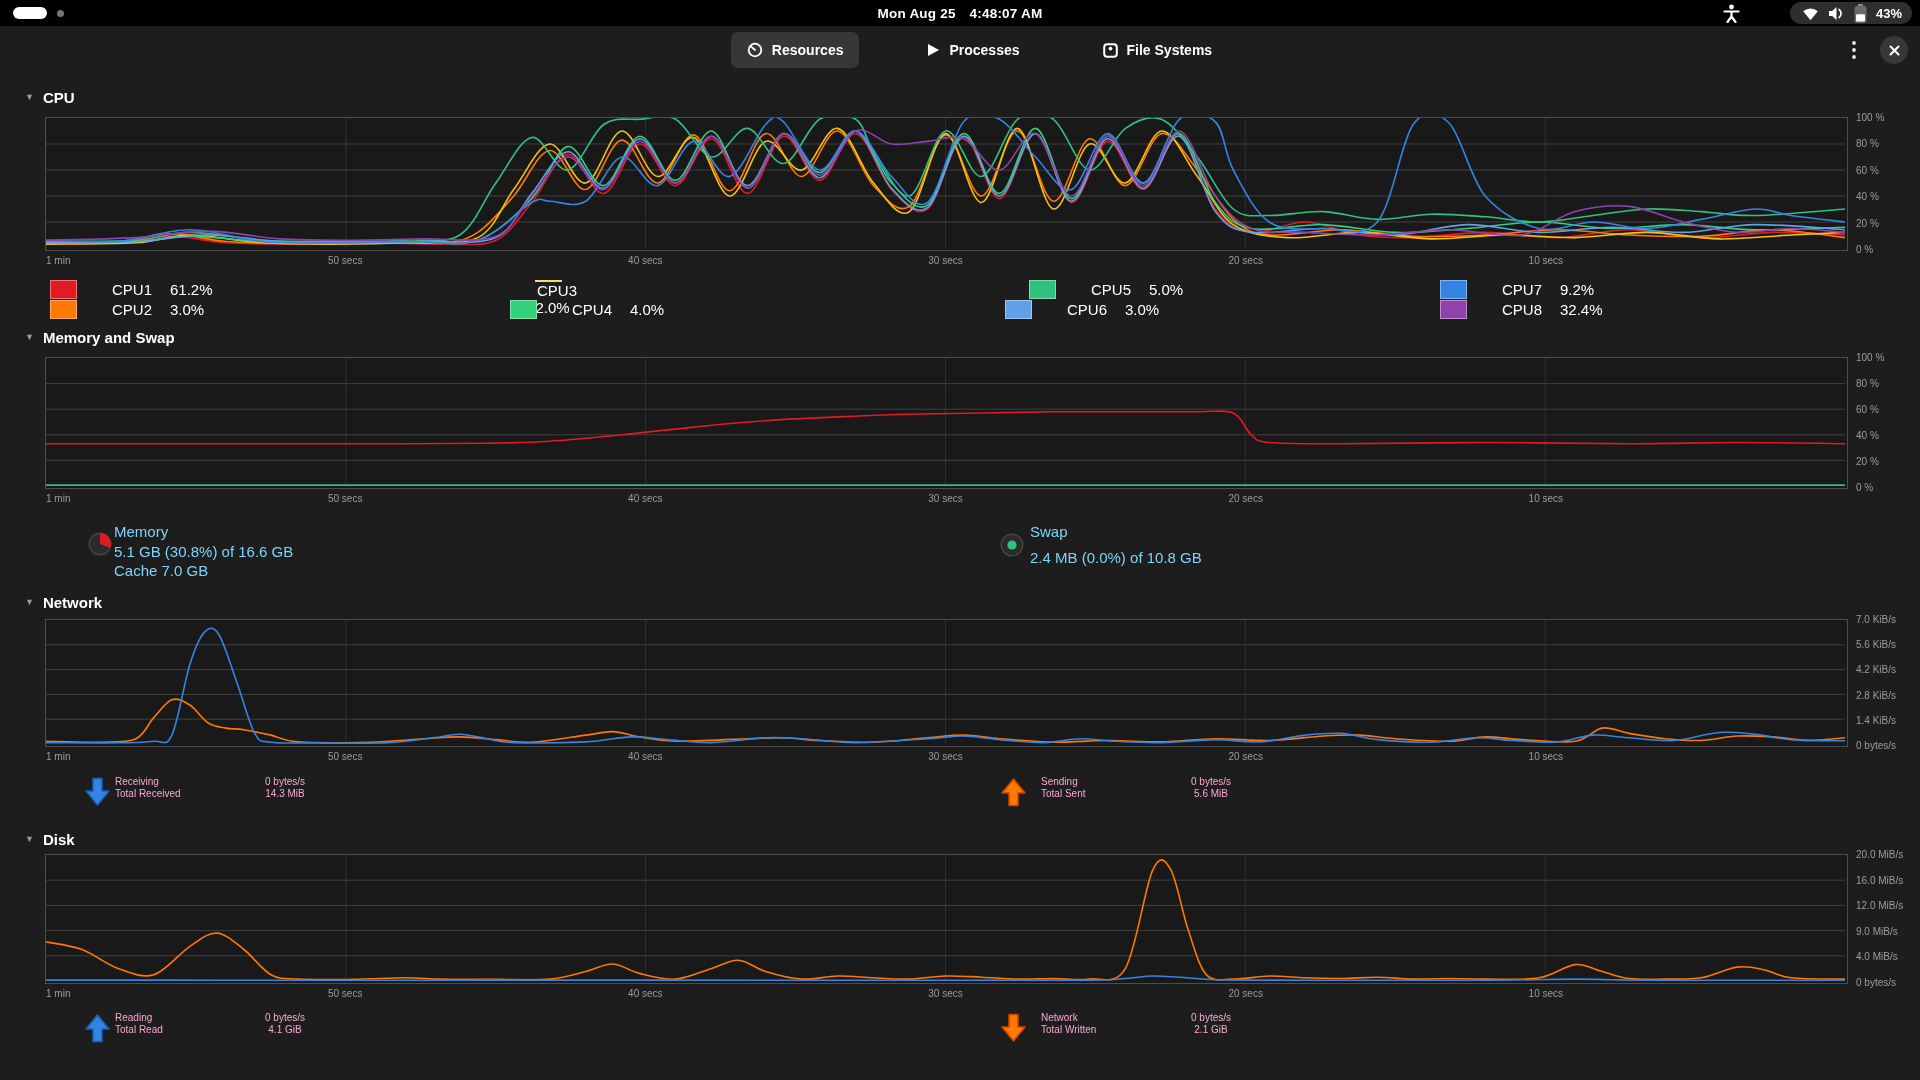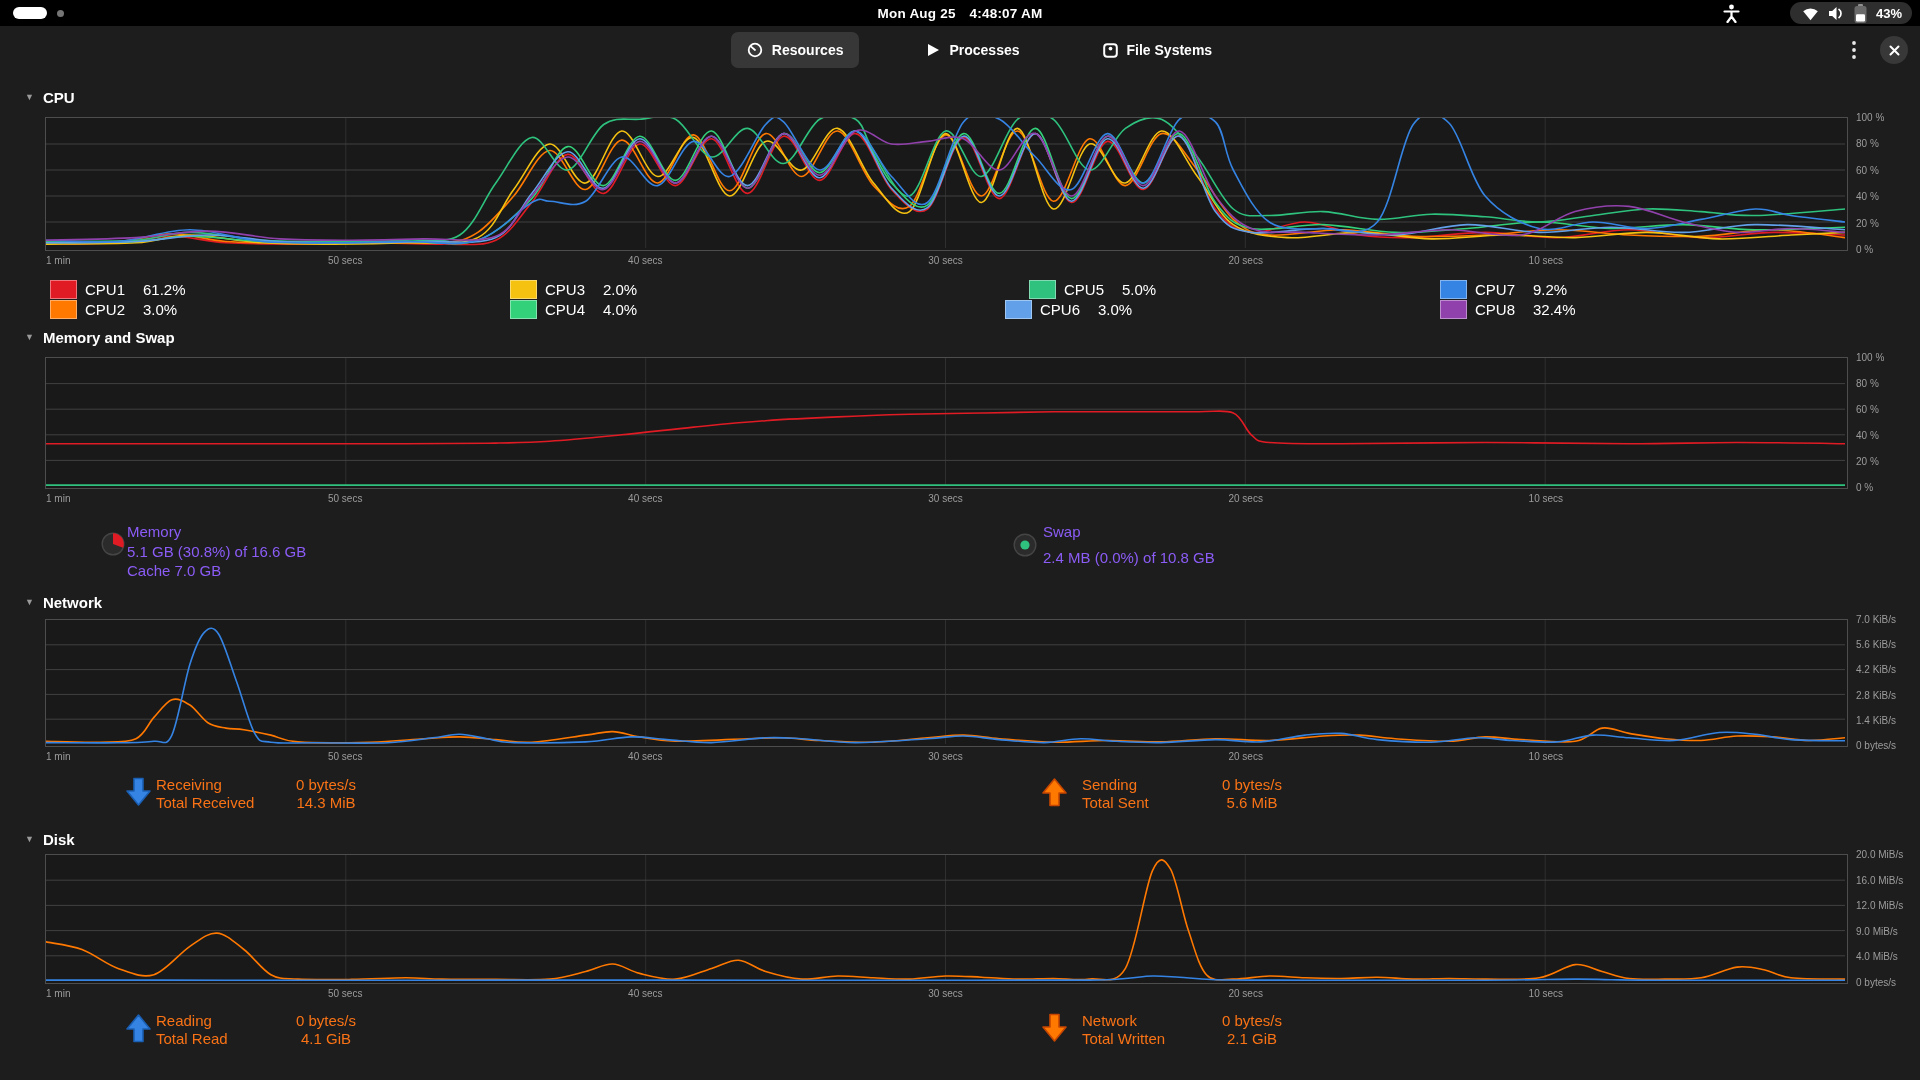--- a/index.html
+++ b/index.html
@@ -30,26 +30,26 @@
   .chart { position:absolute; left:45px; width:1803px; background:#191919; border:1px solid #4d4d4d; }
   .chart svg { display:block; }
   .xlabels { position:absolute; left:45px; width:1803px; height:12px; }
   .xlabels span { position:absolute; top:0; font-size:10px; color:#9c9c9c; white-space:nowrap; }
   .ylabels { position:absolute; left:1856px; width:62px; }
   .ylabels span { position:absolute; left:0; font-size:10px; color:#9c9c9c; white-space:nowrap; }
 
   
   .cpu-leg { position:absolute; display:flex; align-items:center; height:19px; color:#fff; font-size:15px; }
   .swatch { width:27px; height:19px; border:1px solid rgba(255,255,255,.4); margin-right:8px; }
-  .cpu-leg .nm { width:58px; }
+  .cpu-leg .nm { width:58px;margin-left:27px; }
   .cpu-leg .val { }
 
   
-  .mem-leg { position:absolute; color:#8b5cf6; font-size:15px; line-height:19.5px;margin-left:13px; }
-  .io-leg { position:absolute; color:#f97316; font-size:15px;margin-left:41px; }
+  .mem-leg { position:absolute; color:#7dd3fc; font-size:15px; line-height:19.5px; }
+  .io-leg { position:absolute; color:#f9a8d4; font-size:10px; }
   .io-grid { display:grid; grid-template-columns:118px 104px; row-gap:1px; }
   .io-grid .v { text-align:center; }
 </style>
 </head>
 <body>
 
 <div id="screen">
 
   <div class="topbar">
     <div class="ws-pill"></div>
@@ -156,21 +156,21 @@
   <div class="cpu-leg" style="left:50px;  top:280px;">
     <span class="swatch" style="background-color: rgb(224, 27, 36);"></span>
     <span class="nm">CPU1</span>
     <span class="val">61.2%</span>
   </div>
   <div class="cpu-leg" style="left:50px;  top:300px;">
     <span class="swatch" style="background-color: rgb(255, 120, 0);"></span>
     <span class="nm">CPU2</span>
     <span class="val">3.0%</span>
   </div>
-  <div class="cpu-leg" style="left:510px; top:280px;">
+  <div class="cpu-leg" style="left:510px; top:280px;flex-direction:column;">
     <span class="swatch" style="background-color: rgb(245, 194, 17);"></span>
     <span class="nm">CPU3</span>
     <span class="val">2.0%</span>
   </div>
   <div class="cpu-leg" style="left:510px; top:300px;">
     <span class="swatch" style="background-color: rgb(51, 209, 122);"></span>
     <span class="nm">CPU4</span>
     <span class="val">4.0%</span>
   </div>
   <div class="cpu-leg" style="left:1005px; top:280px;padding-left:24px;">

